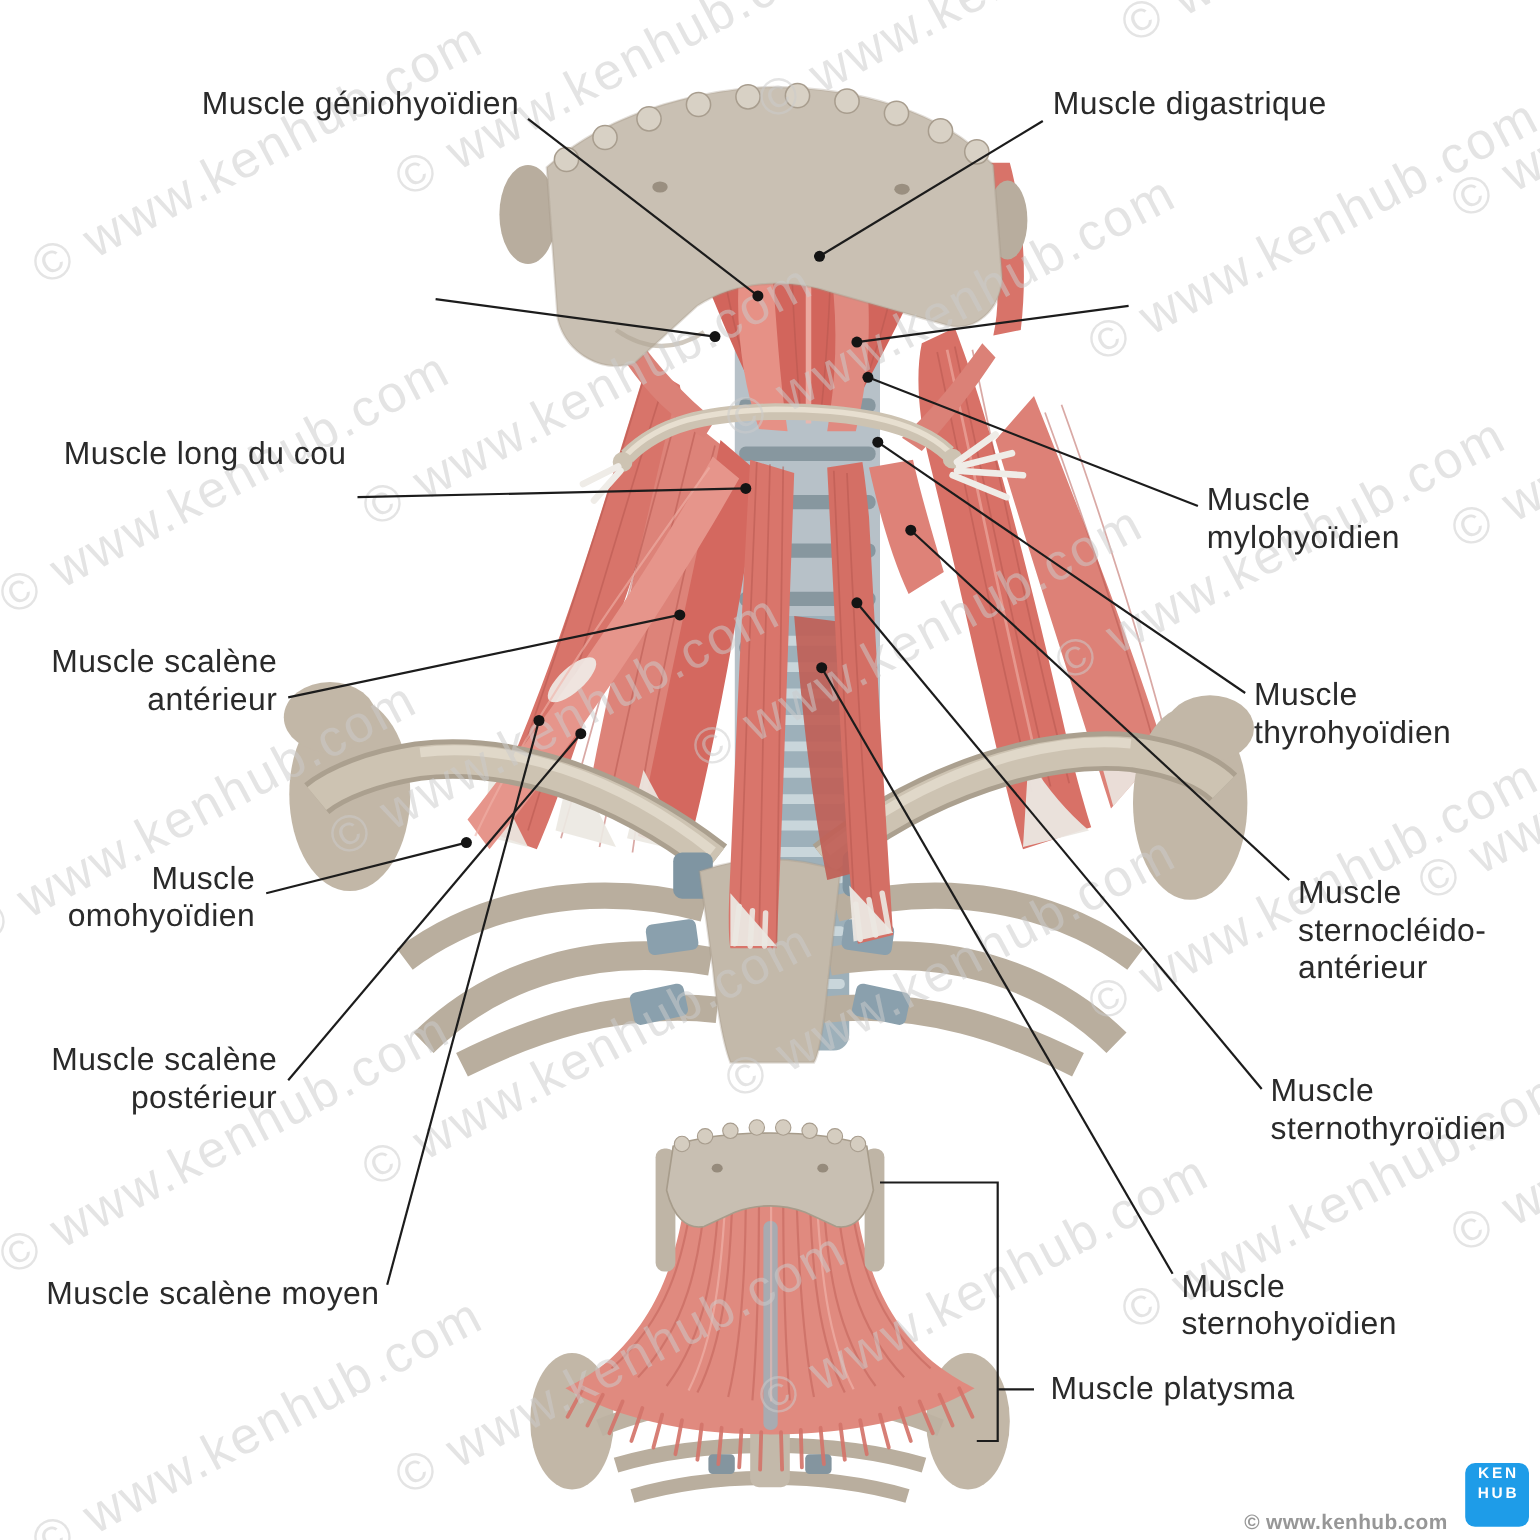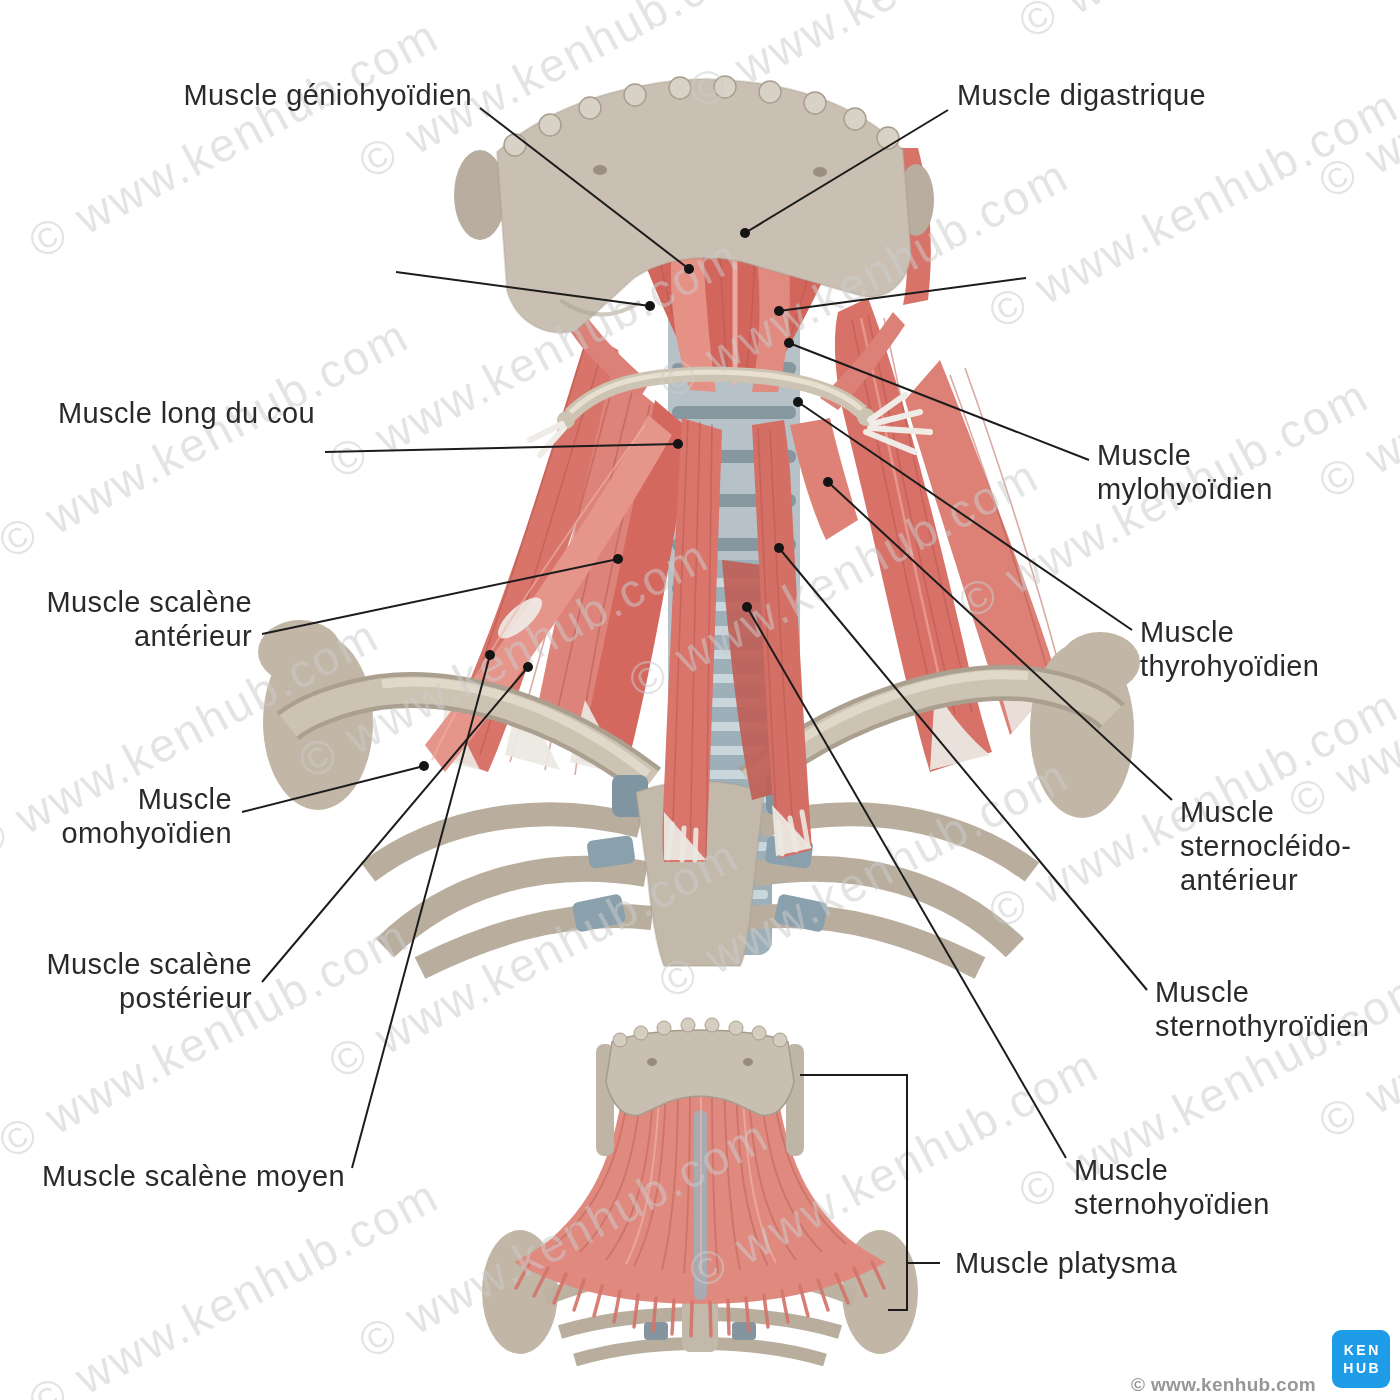--- a/index.html
+++ b/index.html
@@ -8,21 +8,21 @@
   .stage svg{position:absolute;left:0;top:0;}
   .lbl{position:absolute;font:400 29px/34px "Liberation Sans",sans-serif;color:#2a2a2a;
        letter-spacing:.4px;white-space:nowrap;}
   .lbl.r{text-align:right;}
   .wm{font:400 47px "Liberation Sans",sans-serif;fill:#cccccc;opacity:.52;letter-spacing:2.5px;}
   .leader{stroke:#1c1c1c;stroke-width:2;fill:none;}
   .dot{fill:#141414;}
   .footer-copy{position:absolute;top:1374px;right:84px;font:600 19px "Liberation Sans",sans-serif;
                color:#979797;letter-spacing:.3px;}
   .logo{position:absolute;left:1332px;top:1330px;width:58px;height:58px;background:#1e9ce8;
-        border-radius:9px;display:flex;flex-direction:column;align-items:center;justify-content:center;
+        border-radius:9px;display:flex;flex-direction:column;align-items:center;
         color:#fff;font:700 14px/18px "Liberation Sans",sans-serif;letter-spacing:2.5px;text-indent:2.5px;}
 </style>
 </head>
 <body>
 
 <div class="stage">
 
 <svg width="1400" height="1400" viewBox="0 0 1400 1400">
   <rect x="0" y="0" width="1400" height="1400" fill="#ffffff"></rect>
 

